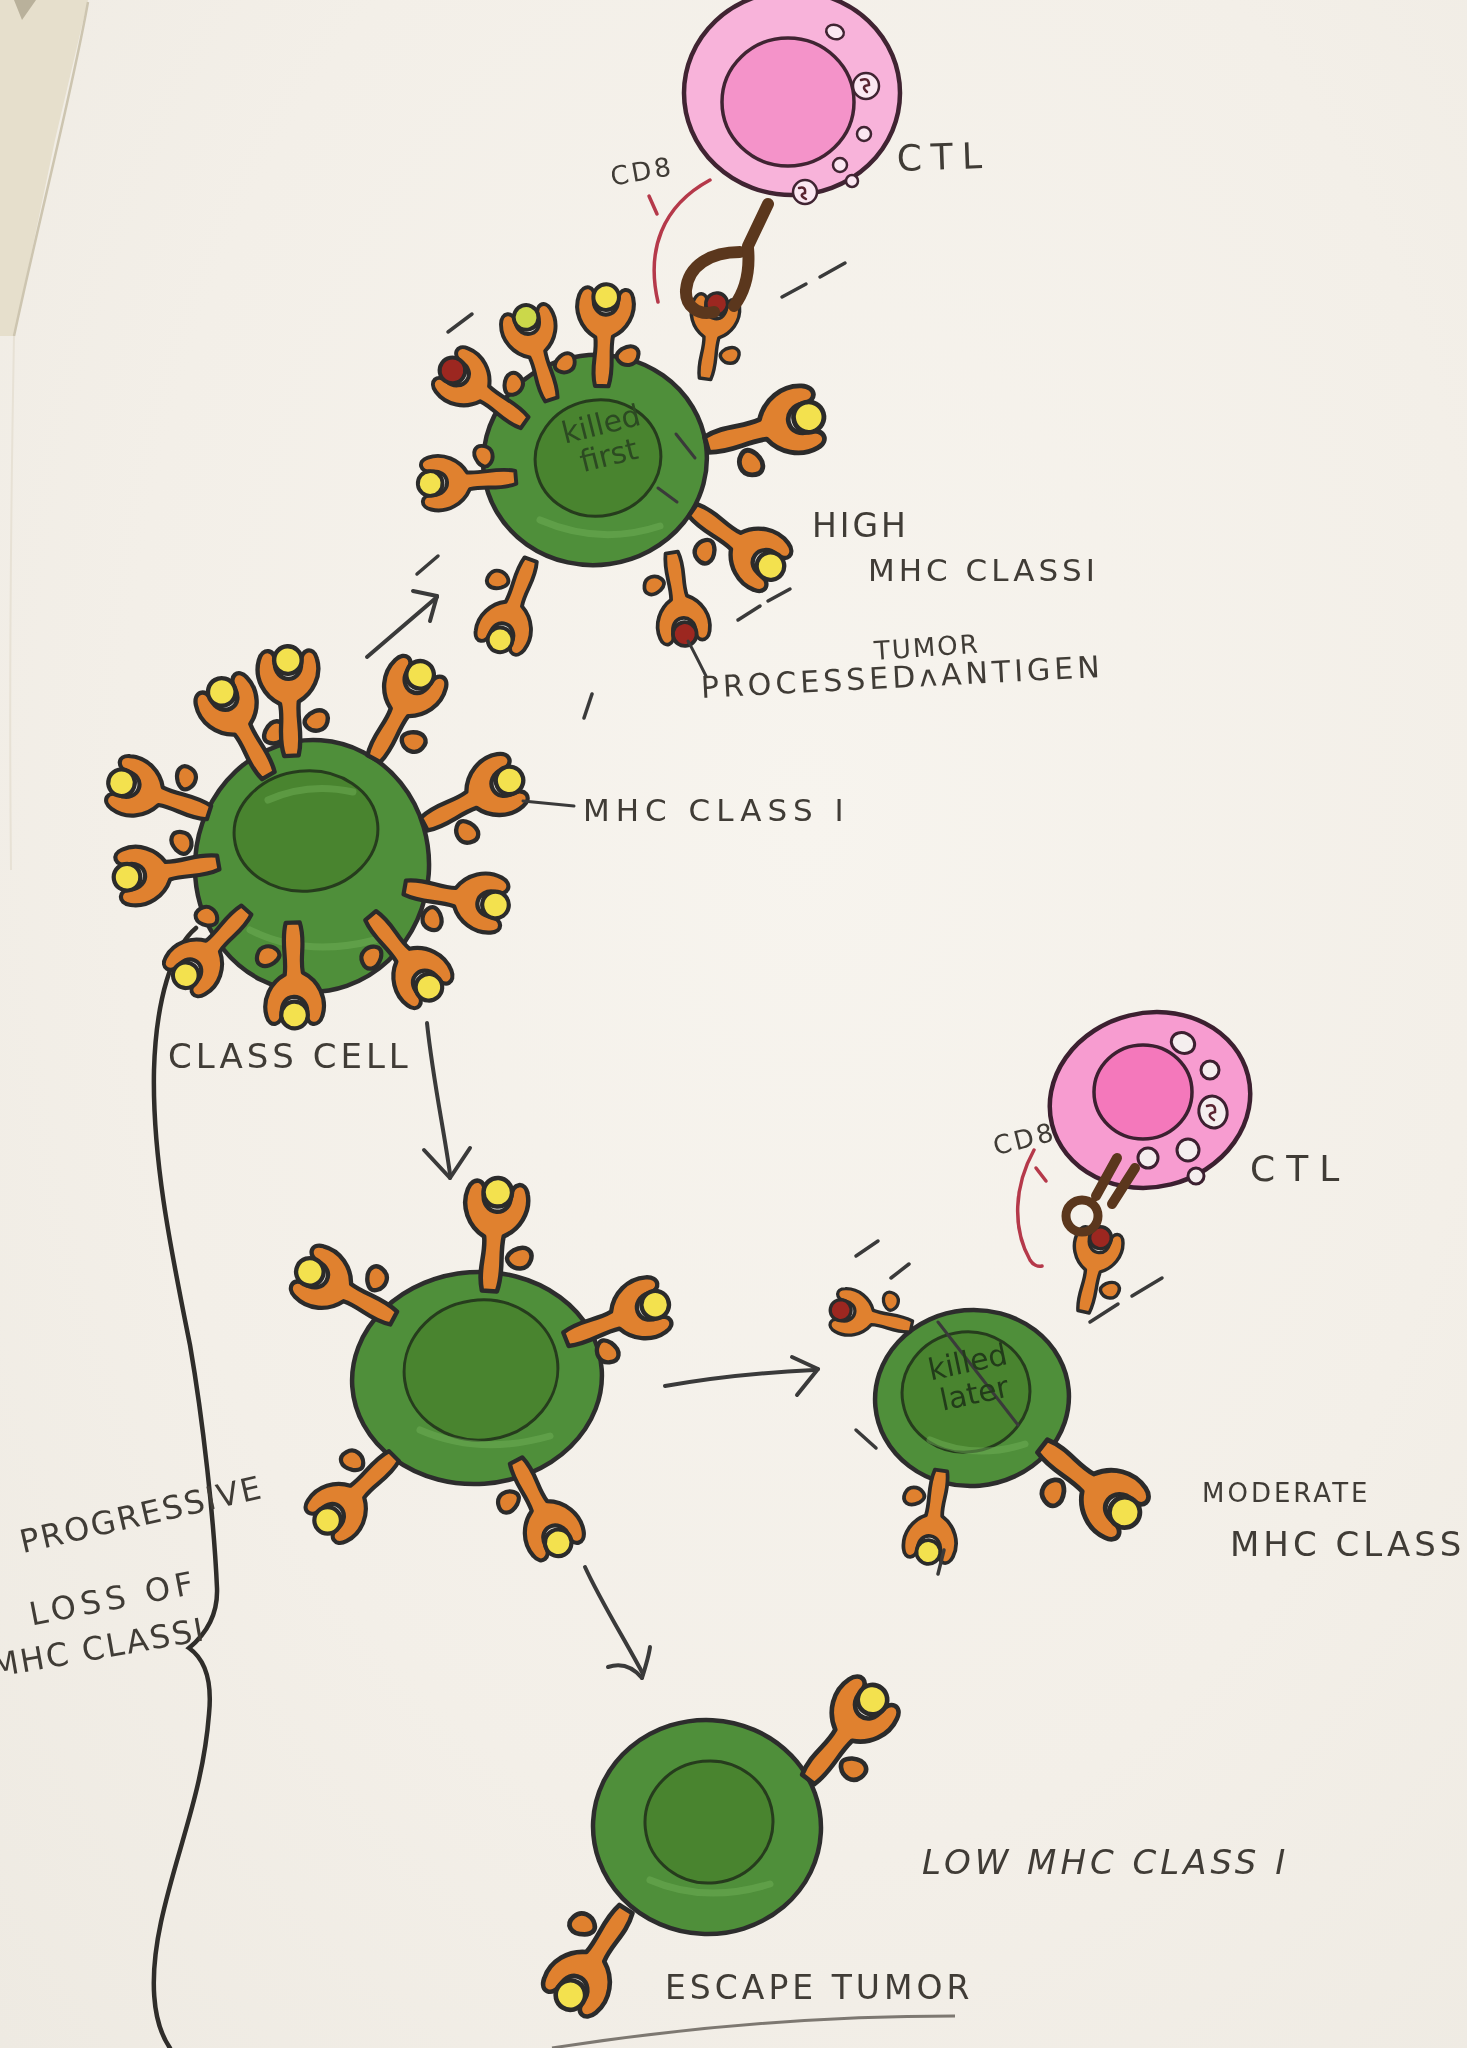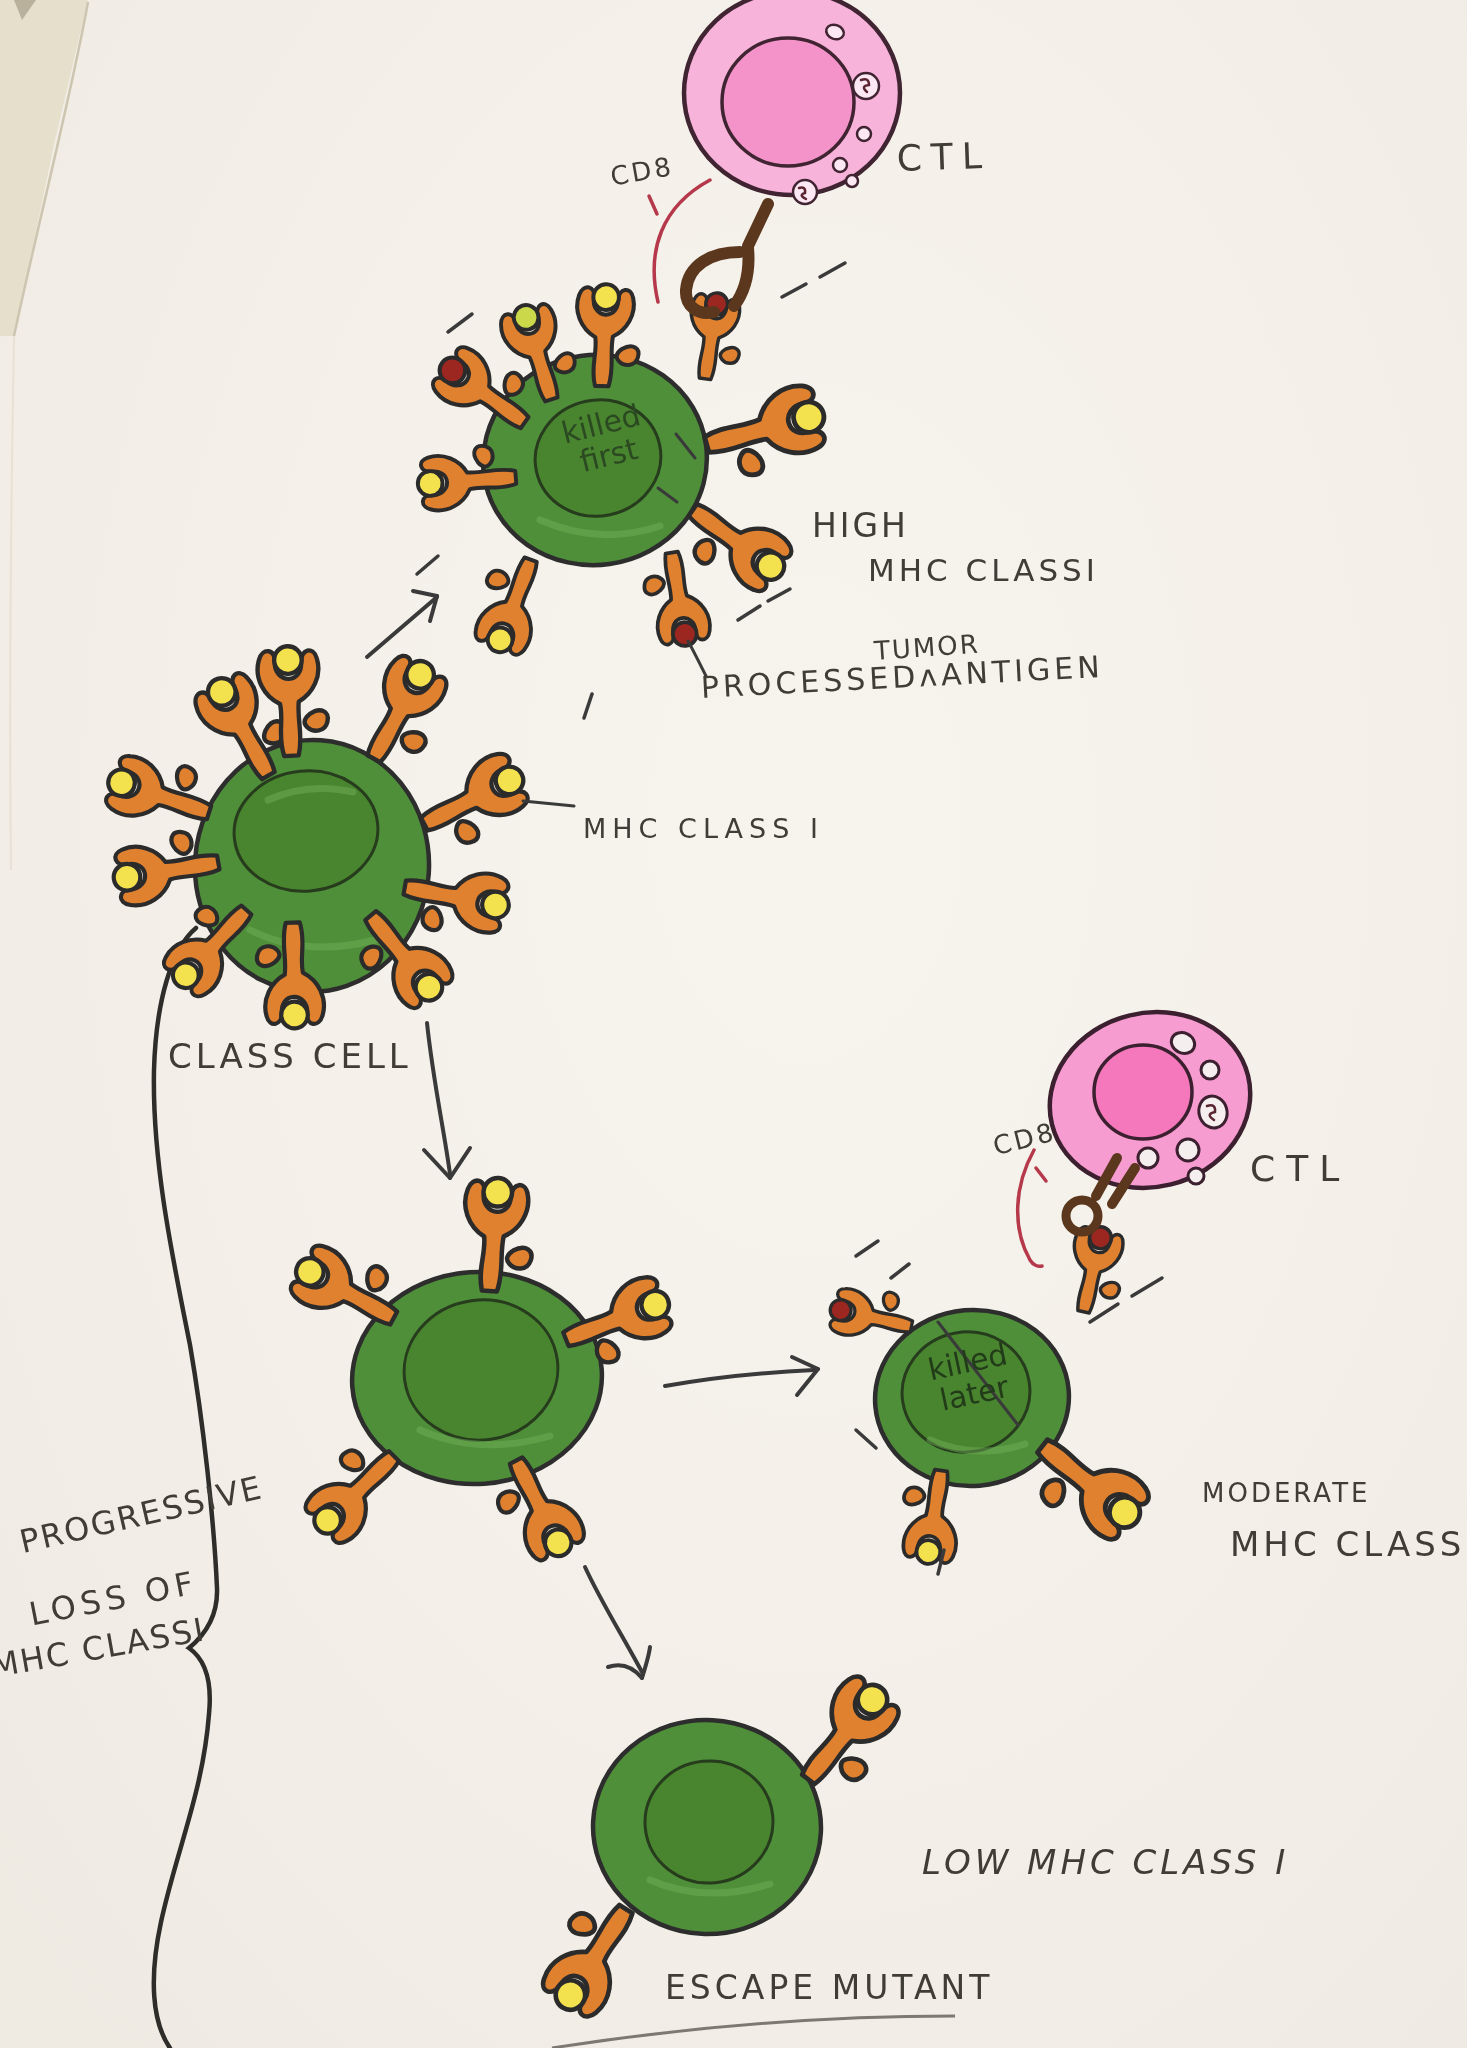--- a/index.html
+++ b/index.html
@@ -309,37 +309,37 @@
   <div>killed</div>
   <div>first</div>
 </div>
 
 <div class="lbl" style="left:812px;top:506px;font-size:33px;letter-spacing:3px;">HIGH</div>
 <div class="lbl" style="left:868px;top:552px;font-size:31px;letter-spacing:4px;">MHC CLASSI</div>
 
 <div class="lbl" style="left:873px;top:636px;font-size:26px;letter-spacing:2px;transform:rotate(-4deg);">TUMOR</div>
 <div class="lbl" style="left:700px;top:670px;font-size:30px;letter-spacing:4px;transform:rotate(-3deg);">PROCESSEDʌANTIGEN</div>
 
-<div class="lbl" style="left:583px;top:792px;font-size:27px;letter-spacing:6px;margin-top:21px;">MHC CLASS I</div>
+<div class="lbl" style="left:583px;top:792px;font-size:31px;letter-spacing:6px;">MHC CLASS I</div>
 
 <div class="lbl" style="left:168px;top:1036px;font-size:34px;letter-spacing:4px;">CLASS CELL</div>
 
 <div class="lbl" style="left:1250px;top:1148px;font-size:36px;letter-spacing:11px;">CTL</div>
 
 <div class="lbl" style="left:990px;top:1132px;font-size:26px;letter-spacing:3px;transform:rotate(-14deg);">CD8</div>
 
 <div class="cellnote" style="left:908px;top:1346px;width:126px;font-size:30px;color:#223c1a;transform:rotate(-12deg);">
   <div>killed</div>
   <div>later</div>
 </div>
 
 <div class="lbl" style="left:1202px;top:1478px;font-size:26px;letter-spacing:3px;">MODERATE</div>
 <div class="lbl" style="left:1230px;top:1524px;font-size:34px;letter-spacing:4px;">MHC CLASSI</div>
 
 <div class="lbl" style="left:922px;top:1842px;font-size:34px;letter-spacing:4px;font-style:italic;">LOW MHC CLASS I</div>
 
-<div class="lbl" style="left:665px;top:1968px;font-size:33px;letter-spacing:4px;">ESCAPE MUTANT</div>
+<div class="lbl" style="left:665px;top:1968px;font-size:33px;letter-spacing:4px;">ESCAPE TUMOR</div>
 
 <div class="lbl" style="left:16px;top:1524px;font-size:32px;letter-spacing:2px;transform:rotate(-13deg);">PROGRESSIVE</div>
 <div class="lbl" style="left:26px;top:1596px;font-size:32px;letter-spacing:5px;transform:rotate(-11deg);">LOSS OF</div>
 <div class="lbl" style="left:-12px;top:1648px;font-size:32px;letter-spacing:2px;transform:rotate(-10deg);">MHC CLASSI</div>
 
 </div>
 
 </body></html>

